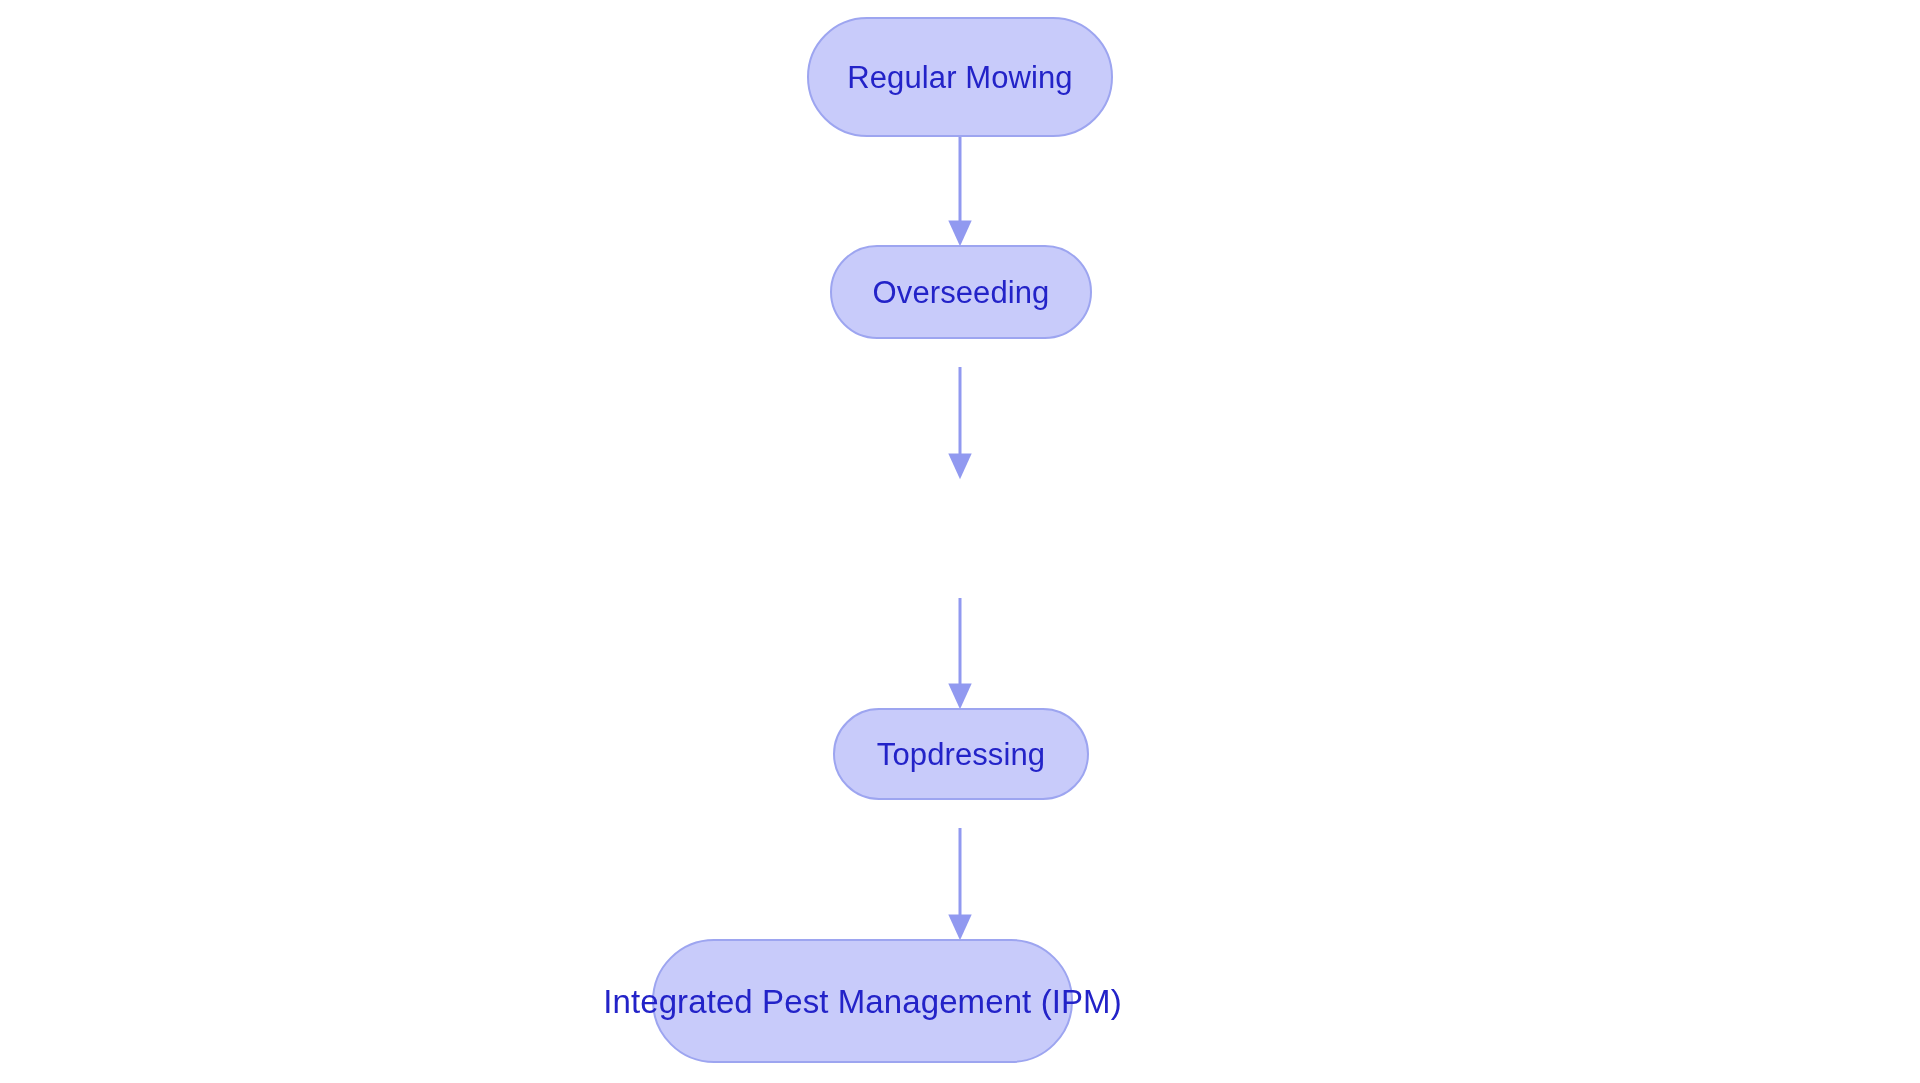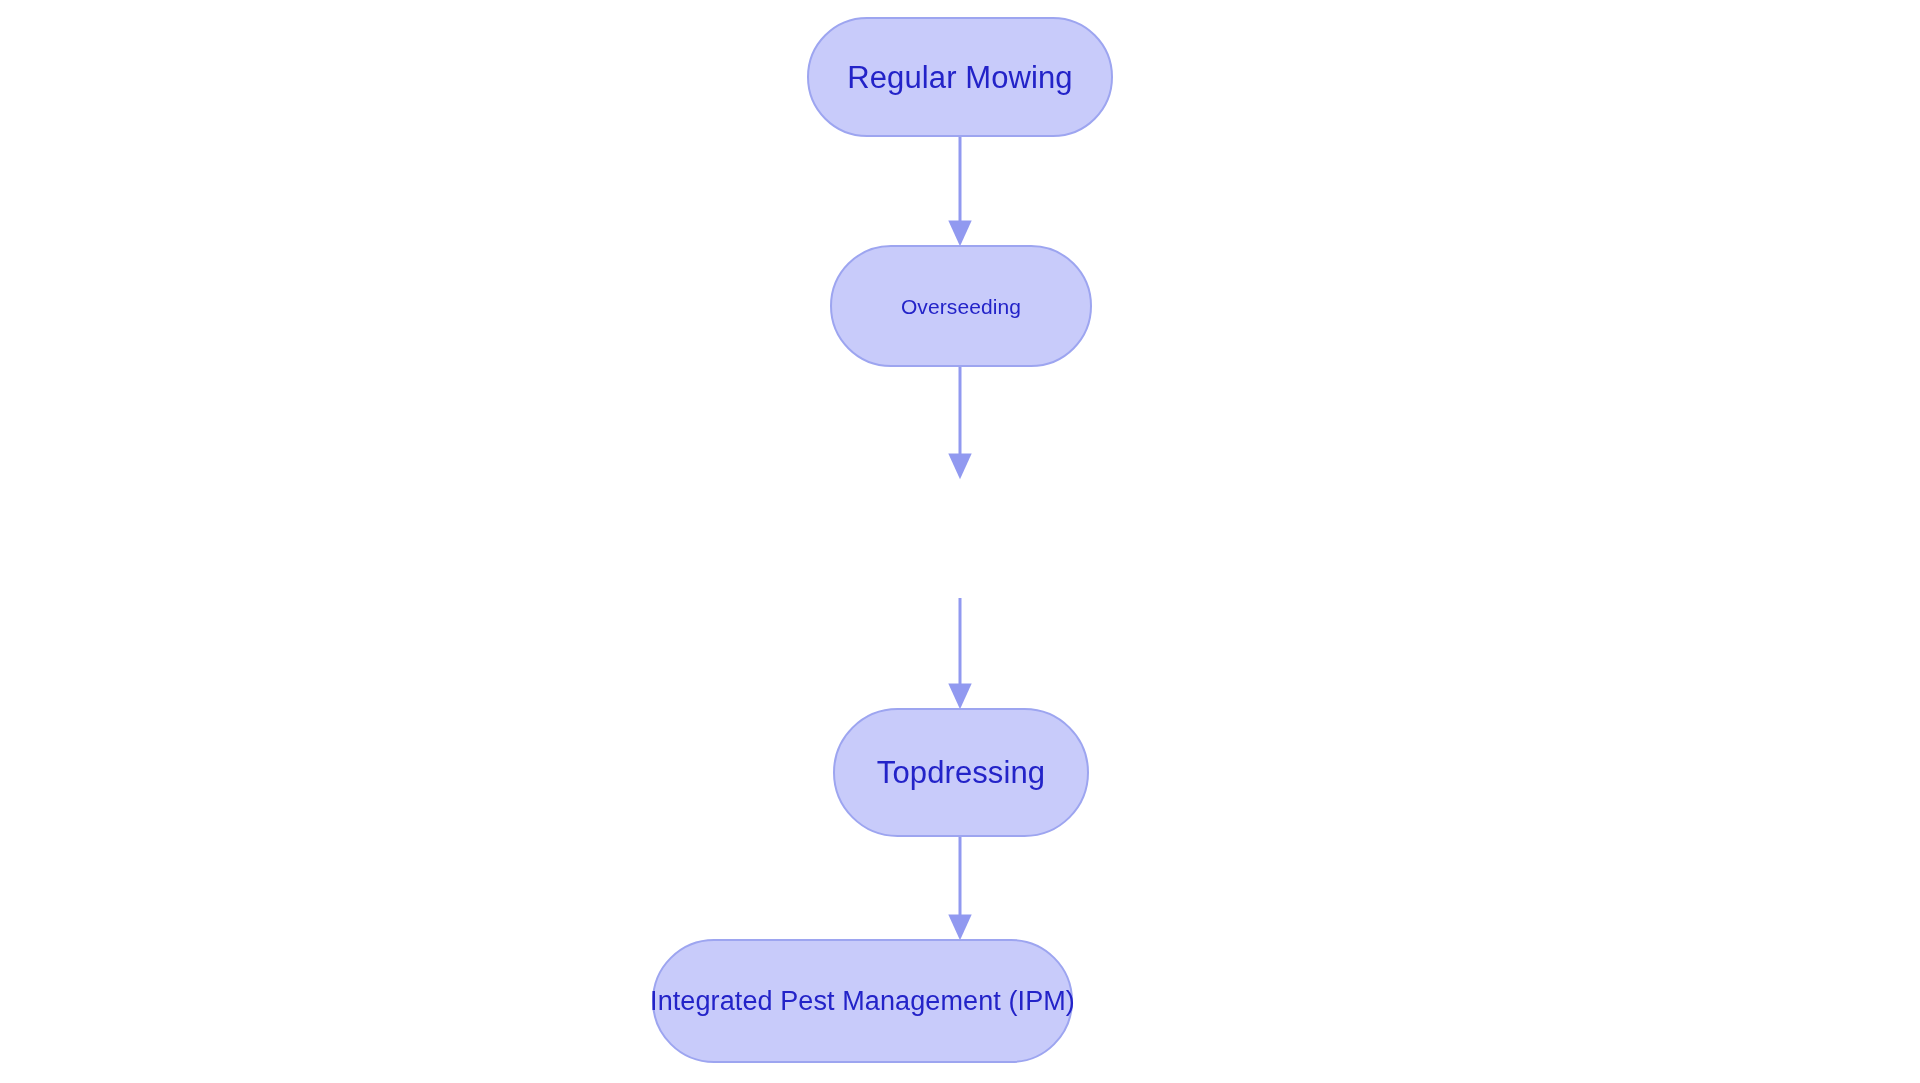--- a/index.html
+++ b/index.html
@@ -47,34 +47,34 @@
     color: #2323c8;
     font-weight: 400;
   }
 
   
   #node-regular-mowing {
     left: 807px;  top: 17px;  width: 306px; height: 120px;
     font-size: 31px;
   }
   #node-overseeding {
-    left: 830px;  top: 245px; width: 262px; height: 122px;
-    font-size: 21px;
+    left: 830px;  top: 245px; width: 262px; height: 94px;
+    font-size: 31px;
   }
   #node-dethatching {
     left: 829px;  top: 478px; width: 262px; height: 120px;
     font-size: 31px;
   }
   #node-topdressing {
-    left: 833px;  top: 708px; width: 256px; height: 129px;
+    left: 833px;  top: 708px; width: 256px; height: 92px;
     font-size: 31px;
   }
   #node-ipm {
     left: 652px;  top: 939px; width: 421px; height: 124px;
-    font-size: 27px;
+    font-size: 33px;
   }
 </style>
 </head>
 <body style="background: rgb(255, 255, 255);">
 
 <div id="flow-canvas" style="background: rgb(255, 255, 255);">
 
   <svg id="edge-layer" viewBox="0 0 1920 1083" width="1920" height="1083" xmlns="http://www.w3.org/2000/svg" aria-hidden="true">
     <defs>
       <marker id="arrowhead" markerWidth="9" markerHeight="9" refX="4.2" refY="4.5" orient="auto" markerUnits="strokeWidth">

